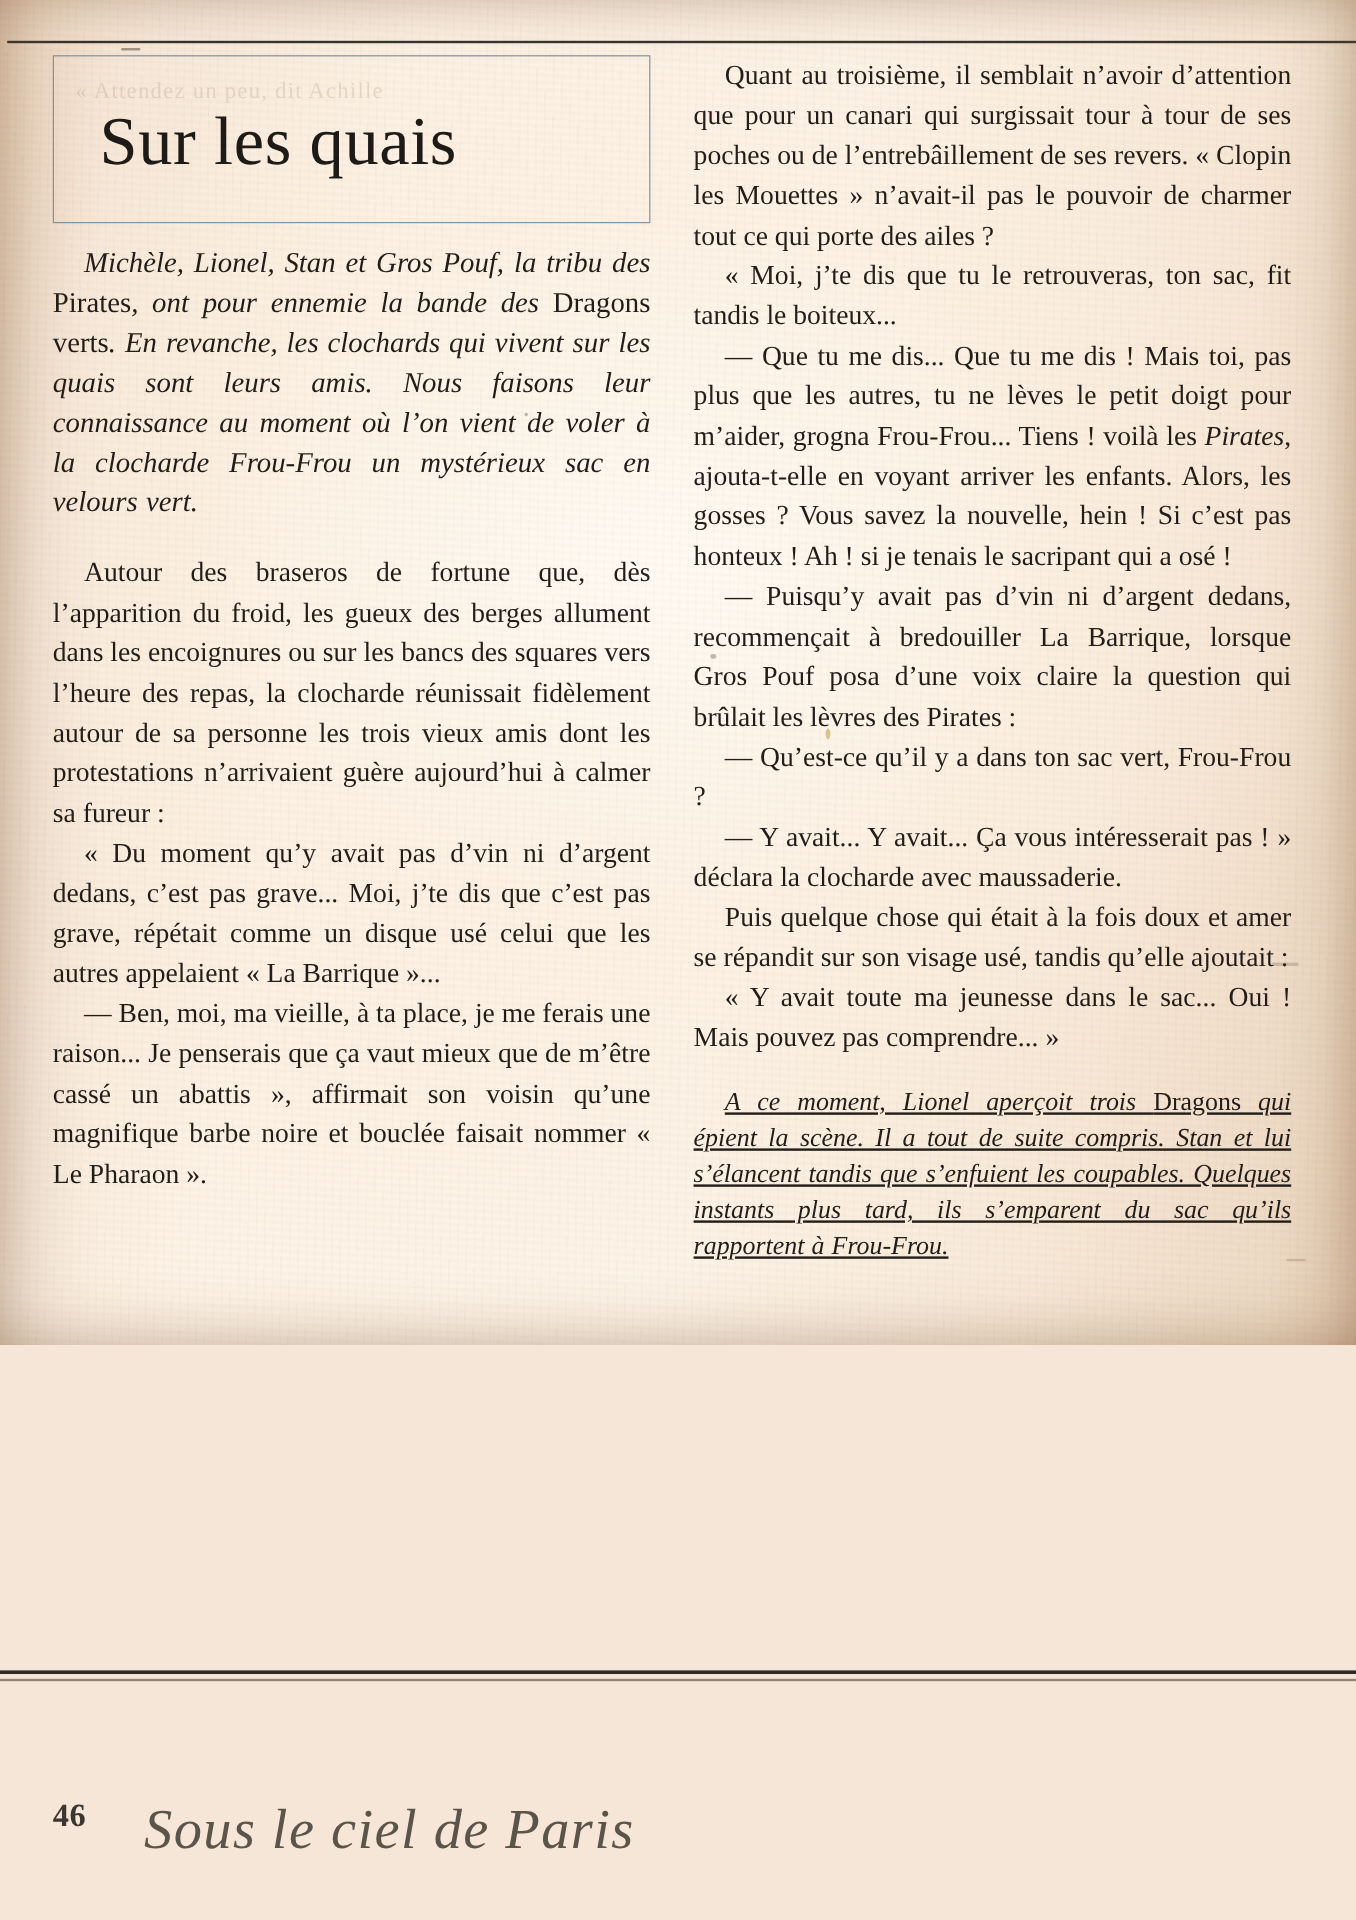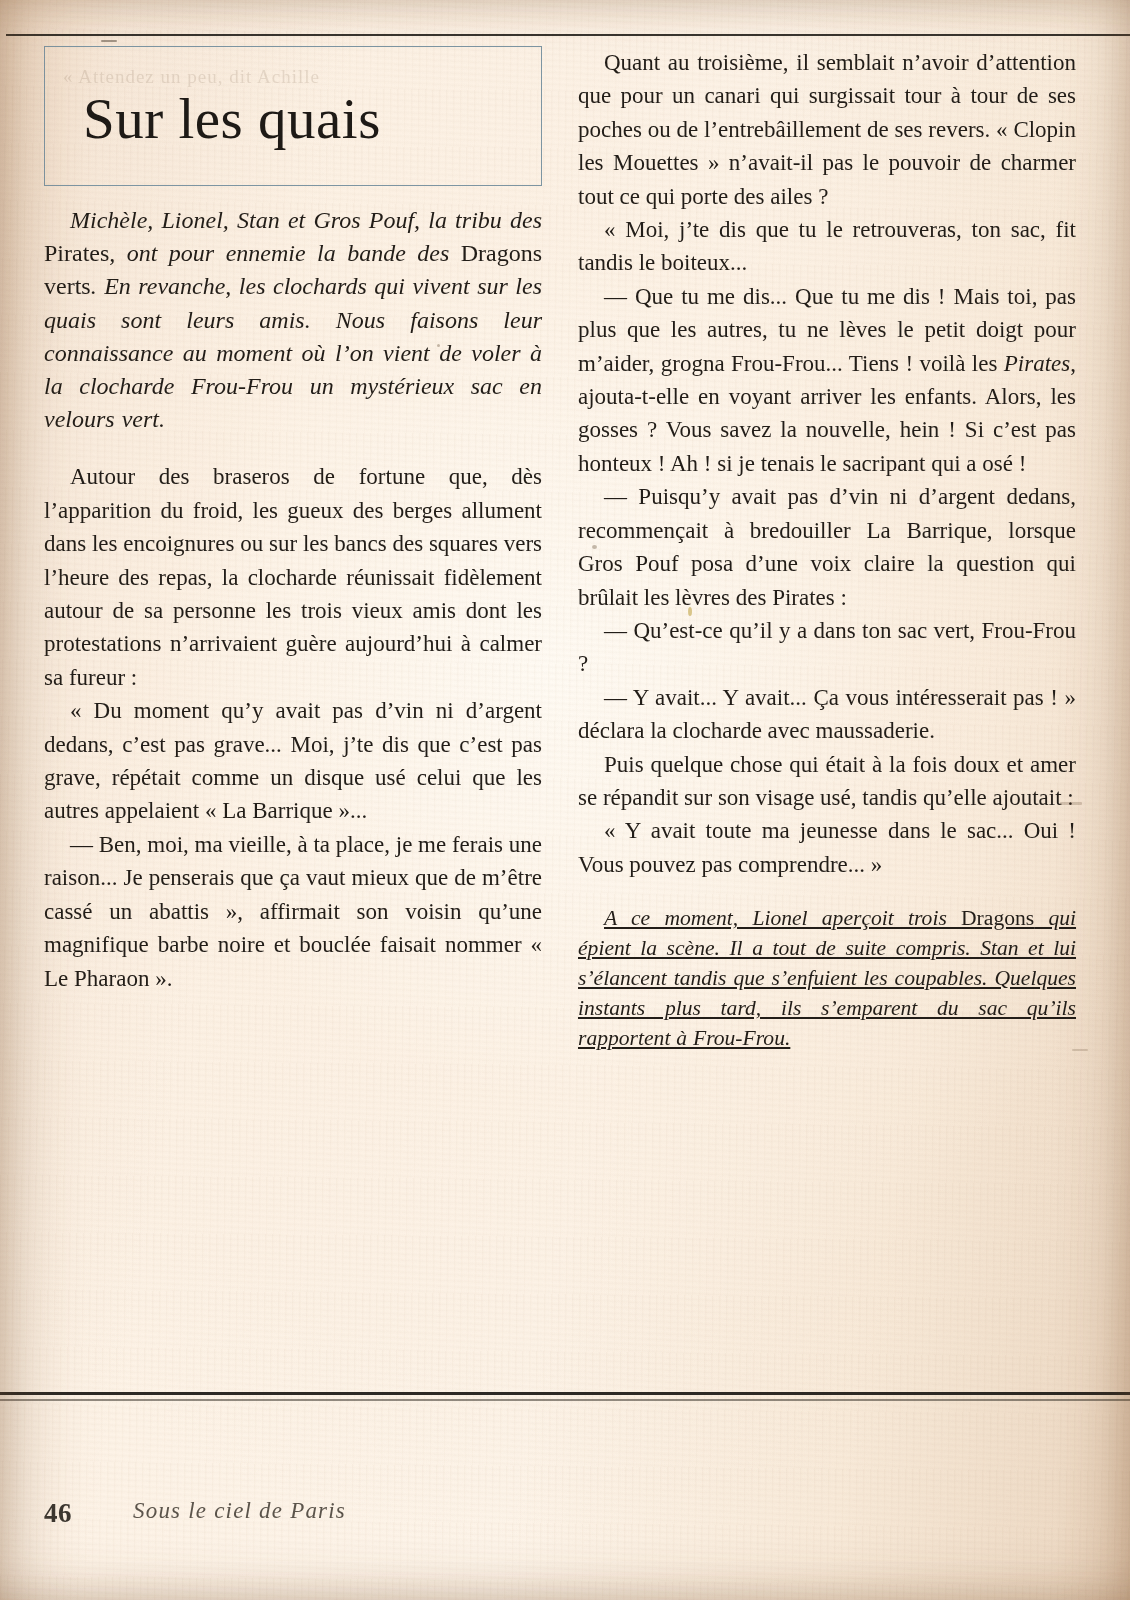--- a/index.html
+++ b/index.html
@@ -12,21 +12,21 @@
     background: #f6e6d8;
     font-family: "Liberation Serif", "DejaVu Serif", serif;
     color: #211c18;
     overflow: hidden;
   }
 
   
   .page {
     position: relative;
     width: 1130px;
-    height: 1600px;
+    height: 1121px;
     background:
       radial-gradient(ellipse 70% 55% at 48% 42%, rgba(255,251,244,0.95) 0%, rgba(252,240,226,0.55) 48%, rgba(246,228,209,0.12) 78%, rgba(240,219,198,0) 100%),
       linear-gradient(100deg, #eed8c2 0%, #f7e9da 9%, #fdf3e7 26%, #fdf4e9 55%, #f8ead9 78%, #eedbc6 94%, #e5cdb4 100%);
   }
   .page::before {
     content: "";
     position: absolute;
     inset: 0;
     pointer-events: none;
     background:
@@ -171,26 +171,25 @@
     gap: 48px;
     color: #4d4740;
   }
   .folio {
     font-size: 27px;
     font-weight: 700;
     color: #3b3630;
     letter-spacing: 0.5px;
   }
   .runhead {
-    font-size: 23px;
+    font-size: 47px;
     font-style: italic;
     letter-spacing: 1.2px;
     color: #5b544b;
     font-family: "Liberation Serif", "DejaVu Serif", serif;
-    margin-left: 13px;
   }
 
   
   .speck {
     position: absolute;
     background: rgba(90,65,40,0.35);
     border-radius: 50%;
     pointer-events: none;
   }
 </style>
@@ -225,21 +224,21 @@
     <div class="col col-right">
 
       <div>
         <p>Quant au troisième, il semblait n’avoir d’attention que pour un canari qui surgissait tour à tour de ses poches ou de l’entrebâillement de ses revers. « Clopin les Mouettes » n’avait-il pas le pouvoir de charmer tout ce qui porte des ailes ?</p>
         <p>« Moi, j’te dis que tu le retrouveras, ton sac, fit tandis le boiteux...</p>
         <p><span class="roman">— Que tu me dis... Que tu me dis ! Mais toi, pas plus que les autres, tu ne lèves le petit doigt pour m’aider, grogna Frou-Frou... Tiens ! voilà les </span><span class="italic">Pirates</span><span class="roman">, ajouta-t-elle en voyant arriver les enfants. Alors, les gosses ? Vous savez la nouvelle, hein ! Si c’est pas honteux ! Ah ! si je tenais le sacripant qui a osé !</span></p>
         <p>— Puisqu’y avait pas d’vin ni d’argent dedans, recommençait à bredouiller La Barrique, lorsque Gros Pouf posa d’une voix claire la question qui brûlait les lèvres des Pirates :</p>
         <p>— Qu’est-ce qu’il y a dans ton sac vert, Frou-Frou ?</p>
         <p>— Y avait... Y avait... Ça vous intéresserait pas ! » déclara la clocharde avec maussaderie.</p>
         <p>Puis quelque chose qui était à la fois doux et amer se répandit sur son visage usé, tandis qu’elle ajoutait :</p>
-        <p>« Y avait toute ma jeunesse dans le sac... Oui ! Vous pouvez pas comprendre... »</p>
+        <p>« Y avait toute ma jeunesse dans le sac... Oui ! Mais pouvez pas comprendre... »</p>
       </div>
 
       <div class="outro">
         <p><span class="italic">A ce moment, Lionel aperçoit trois </span><span class="roman">Dragons</span><span class="italic"> qui épient la scène. Il a tout de suite compris. Stan et lui s’élancent tandis que s’enfuient les coupables. Quelques instants plus tard, ils s’emparent du sac qu’ils rapportent à Frou-Frou.</span></p>
       </div>
 
     </div>
   </div>
 
   <div class="rule-bottom"></div>

